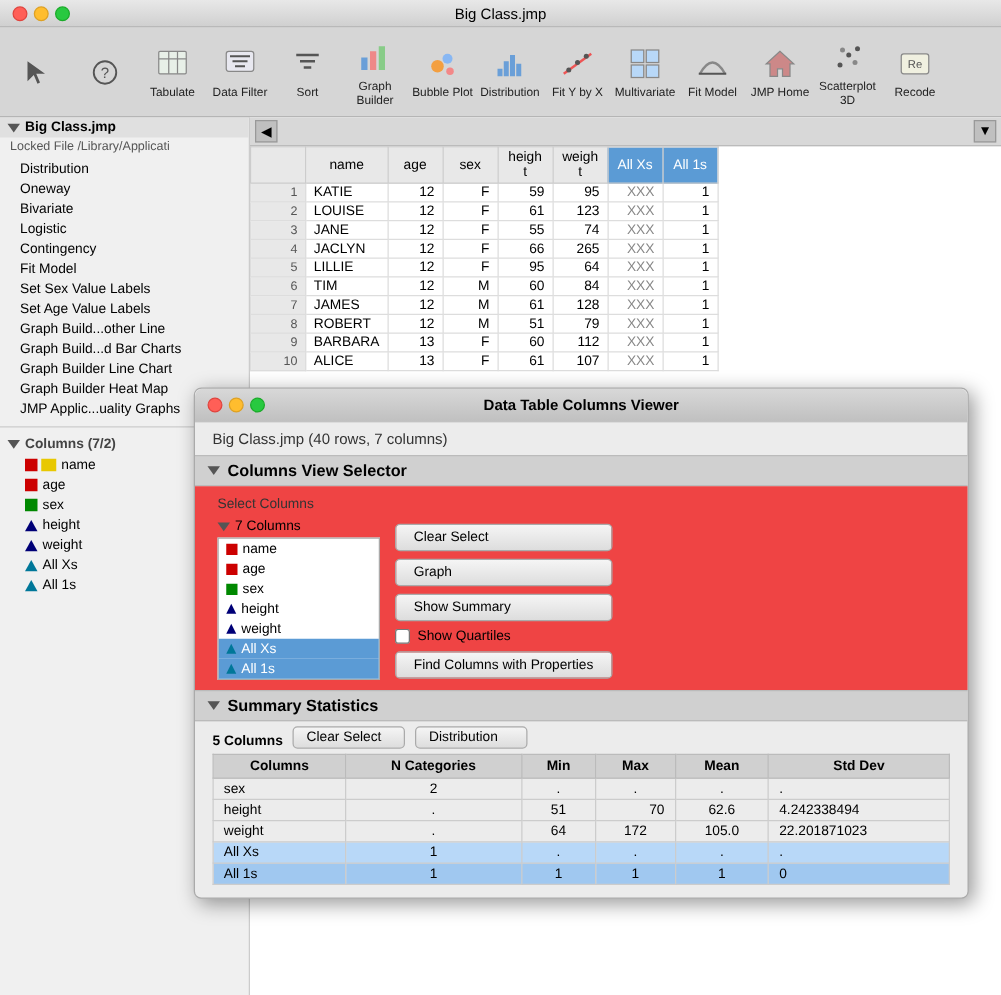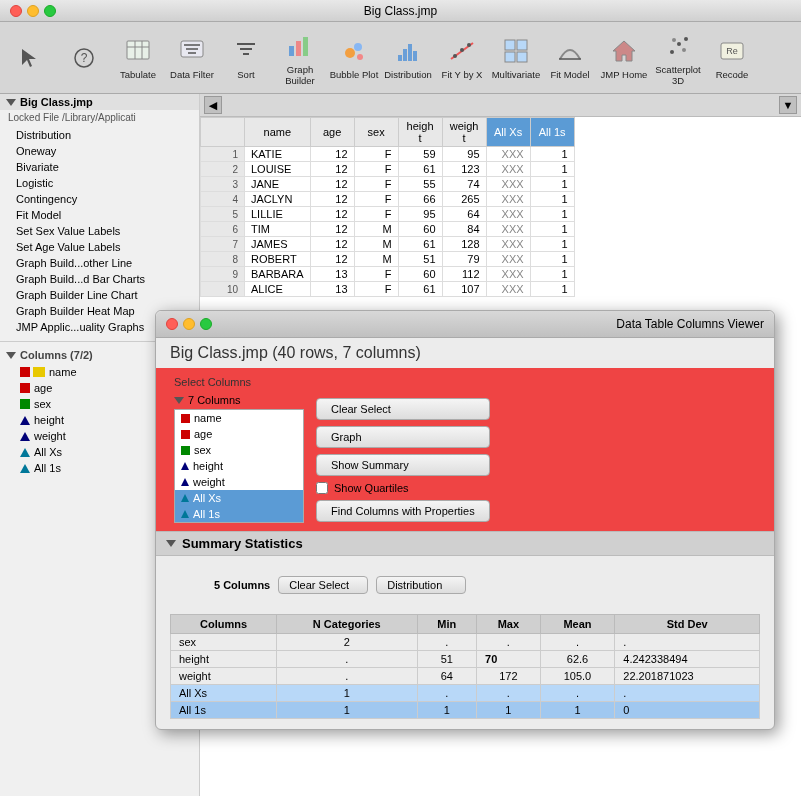--- a/index.html
+++ b/index.html
@@ -26,46 +26,46 @@
     
     .data-area { flex: 1; background: #fff; overflow: auto; position: relative; }
     .data-table { border-collapse: collapse; font-size: 11px; }
     .data-table th { background: #e8e8e8; border: 1px solid #ccc; padding: 2px 6px; text-align: center; font-weight: normal; min-width: 44px; }
     .data-table td { border: 1px solid #ddd; padding: 1px 6px; text-align: right; white-space: nowrap; }
     .data-table td.row-num { background: #e8e8e8; text-align: right; color: #555; font-size: 10px; }
     .data-table td.text-cell { text-align: left; }
 
     
     .dialog-overlay { position: absolute; top: 310px; left: 155px; width: 620px; background: #ececec; border: 1px solid #aaa; border-radius: 6px; box-shadow: 4px 4px 16px rgba(0,0,0,0.4); z-index: 100; }
-    .dialog-titlebar { background: linear-gradient(to bottom, #d8d8d8, #c0c0c0); border-radius: 6px 6px 0 0; padding: 6px 10px; display: flex; align-items: center; gap: 8px; font-size: 12px; font-weight: normal; text-align: center; justify-content: flex-end; position: relative; border-bottom: 1px solid #aaa; }
+    .dialog-titlebar { background: linear-gradient(to bottom, #d8d8d8, #c0c0c0); border-radius: 6px 6px 0 0; padding: 6px 10px; display: flex; align-items: center; gap: 8px; font-size: 12px; font-weight: bold; text-align: center; justify-content: center; position: relative; border-bottom: 1px solid #aaa; }
     .traffic-lights { display: flex; gap: 5px; position: absolute; left: 10px; }
     .tl { width: 12px; height: 12px; border-radius: 50%; cursor: pointer; }
     .tl-red { background: #ff5f57; border: 1px solid #e0443e; }
     .tl-yellow { background: #ffbd2e; border: 1px solid #dea123; }
     .tl-green { background: #28c940; border: 1px solid #1aab29; }
-    .dialog-subtitle { padding: 6px 14px; font-size: 16px; color: #333; }
+    .dialog-subtitle { padding: 6px 14px; font-size: 12px; color: #333; }
 
     
     .section-header { background: #d0d0d0; padding: 4px 10px; display: flex; align-items: center; gap: 6px; font-size: 13px; font-weight: bold; border-top: 1px solid #bbb; border-bottom: 1px solid #bbb; cursor: pointer; }
     .section-toggle { font-size: 10px; }
     .section-body { padding: 8px 18px; background: #ef4444; }
     .select-columns-label { font-size: 11px; color: #333; margin-bottom: 6px; }
     .columns-layout { display: flex; gap: 12px; }
     .columns-list-area { flex: 0 0 auto; }
     .columns-list-header { font-size: 11px; display: flex; align-items: center; gap: 4px; margin-bottom: 3px; }
     .columns-list { border: 1px solid #aaa; background: #fff; width: 130px; }
     .col-list-item { padding: 2px 6px; display: flex; align-items: center; gap: 4px; cursor: pointer; font-size: 11px; }
     .col-list-item.selected { background: #5b9bd5; color: #fff; }
     .buttons-area { display: flex; flex-direction: column; gap: 6px; padding-top: 4px; }
     .dialog-btn { background: linear-gradient(to bottom, #f5f5f5, #ddd); border: 1px solid #aaa; border-radius: 4px; padding: 4px 14px; font-size: 11px; cursor: pointer; text-align: left; min-width: 140px; }
     .checkbox-row { display: flex; align-items: center; gap: 6px; font-size: 11px; }
     .checkbox-row input { width: 12px; height: 12px; }
 
     
-    .summary-header { display: flex; align-items: center; gap: 8px; padding: 20px 14px; margin-left: 44px; }
+    .summary-header { display: flex; align-items: flex-end; gap: 8px; padding: 4px 14px; }
     .summary-count { font-size: 11px; font-weight: bold; }
     .summary-table { width: 100%; border-collapse: collapse; font-size: 11px; margin: 0 14px; width: calc(100% - 28px); }
     .summary-table th { background: #d0d0d0; border: 1px solid #bbb; padding: 3px 8px; text-align: center; font-weight: bold; }
     .summary-table td { border: 1px solid #ccc; padding: 2px 8px; }
     .summary-table tr.highlighted td { background: #b8d8f8; }
     .summary-table tr.highlighted2 td { background: #a0c8f0; }
     .summary-wrap { padding-bottom: 10px; }
     .tri-down { display: inline-block; width: 0; height: 0; border-left: 5px solid transparent; border-right: 5px solid transparent; border-top: 7px solid #555; }
 
     
@@ -418,20 +418,24 @@
   <div class="dialog-titlebar">
     <div class="traffic-lights">
       <div class="tl tl-red"></div>
       <div class="tl tl-yellow"></div>
       <div class="tl tl-green"></div>
     </div>
     <span>Data Table Columns Viewer</span>
   </div>
   <div class="dialog-subtitle">Big Class.jmp (40 rows, 7 columns)</div>
 
+  <div class="section-header">
+    <span class="tri-down section-toggle"></span>
+    <span>Columns View Selector</span>
+  </div>
   <div class="section-body">
     <div class="select-columns-label">Select Columns</div>
     <div class="columns-layout">
       <div class="columns-list-area">
         <div class="columns-list-header">
           <span class="tri-down"></span>
           <span>7 Columns</span>
         </div>
         <div class="columns-list">
           <div class="col-list-item">
@@ -504,21 +508,21 @@
     <td style="text-align:center;">2</td>
     <td style="text-align:center;">.</td>
     <td style="text-align:center;">.</td>
     <td style="text-align:center;">.</td>
     <td>.</td>
   </tr>
           <tr>
     <td>height</td>
     <td style="text-align:center;">.</td>
     <td style="text-align:center;">51</td>
-    <td style="text-align:left;font-weight:bold;">70</td>
+    <td style="text-align:right;">70</td>
     <td style="text-align:center;">62.6</td>
     <td>4.242338494</td>
   </tr>
           <tr>
     <td>weight</td>
     <td style="text-align:center;">.</td>
     <td style="text-align:center;">64</td>
     <td style="text-align:center;">172</td>
     <td style="text-align:center;">105.0</td>
     <td>22.201871023</td>

